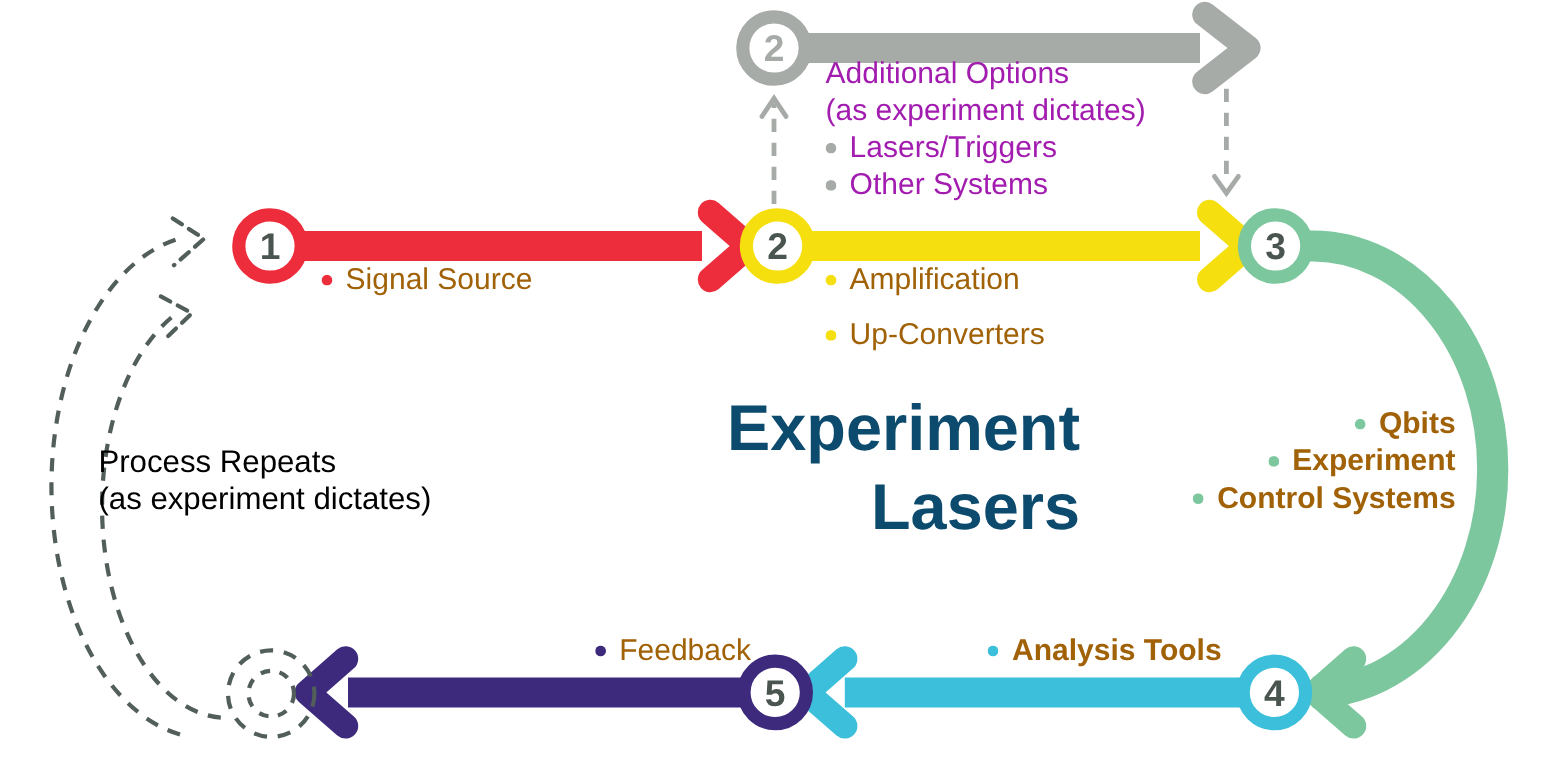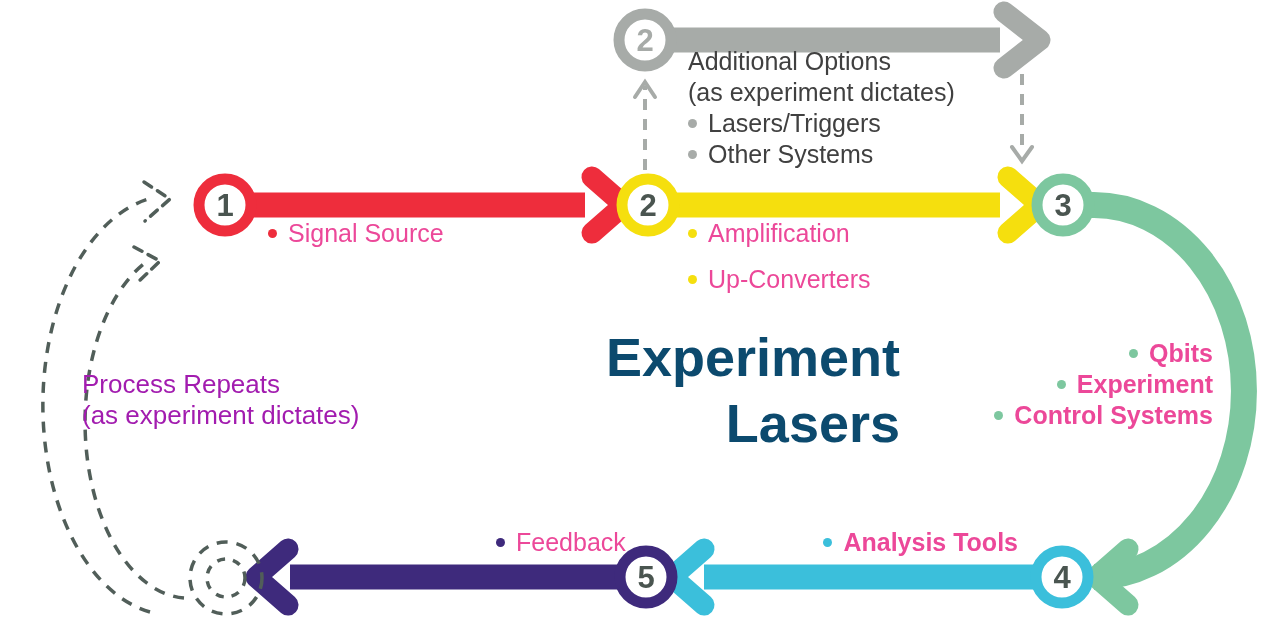--- a/index.html
+++ b/index.html
@@ -2,26 +2,26 @@
 <html><head>
 <meta charset="utf-8">
 <style>
   html,body{margin:0;padding:0;}
   body{
     width:1284px;height:642px;background:#ffffff;position:relative;overflow:hidden;
     font-family:"Liberation Sans",sans-serif;
   }
   .abs{position:absolute;}
   svg text{font-family:"Liberation Sans",sans-serif;font-weight:bold;font-size:31px;}
-  .lbl{font-size:25px;color:#ec4899;display:flex;align-items:center;gap:11px;height:31px;white-space:nowrap;}
+  .lbl{font-size:25px;color:#a16207;display:flex;align-items:center;gap:11px;height:31px;white-space:nowrap;}
   .col{display:flex;flex-direction:column;}
   .right-align .lbl{justify-content:flex-end;font-weight:bold;}
-  .gray .lbl{color:#404040;align-items:center;}
+  .gray .lbl{color:#a21caf;align-items:center;}
   .dot{flex:0 0 auto;}
-  .note{font-size:26px;line-height:31px;color:#a21caf;white-space:nowrap;}
+  .note{font-size:26px;line-height:31px;color:#000000;white-space:nowrap;}
   .title{font-size:54px;font-weight:bold;color:#0c4a6e;text-align:right;line-height:66px;width:508px;}
 </style>
 </head>
 <body>
 
 <svg class="abs" style="left:0;top:0" width="1284" height="642" viewBox="0 0 1284 642">
 
   <line x1="645" y1="40" x2="1000" y2="40" stroke-width="25" stroke="#A7ABA8"></line>
   <path d="M 1004 12 L 1040 40 L 1004 68" fill="none" stroke-width="21" stroke-linecap="round" stroke-linejoin="round" stroke="#A7ABA8"></path>
 

